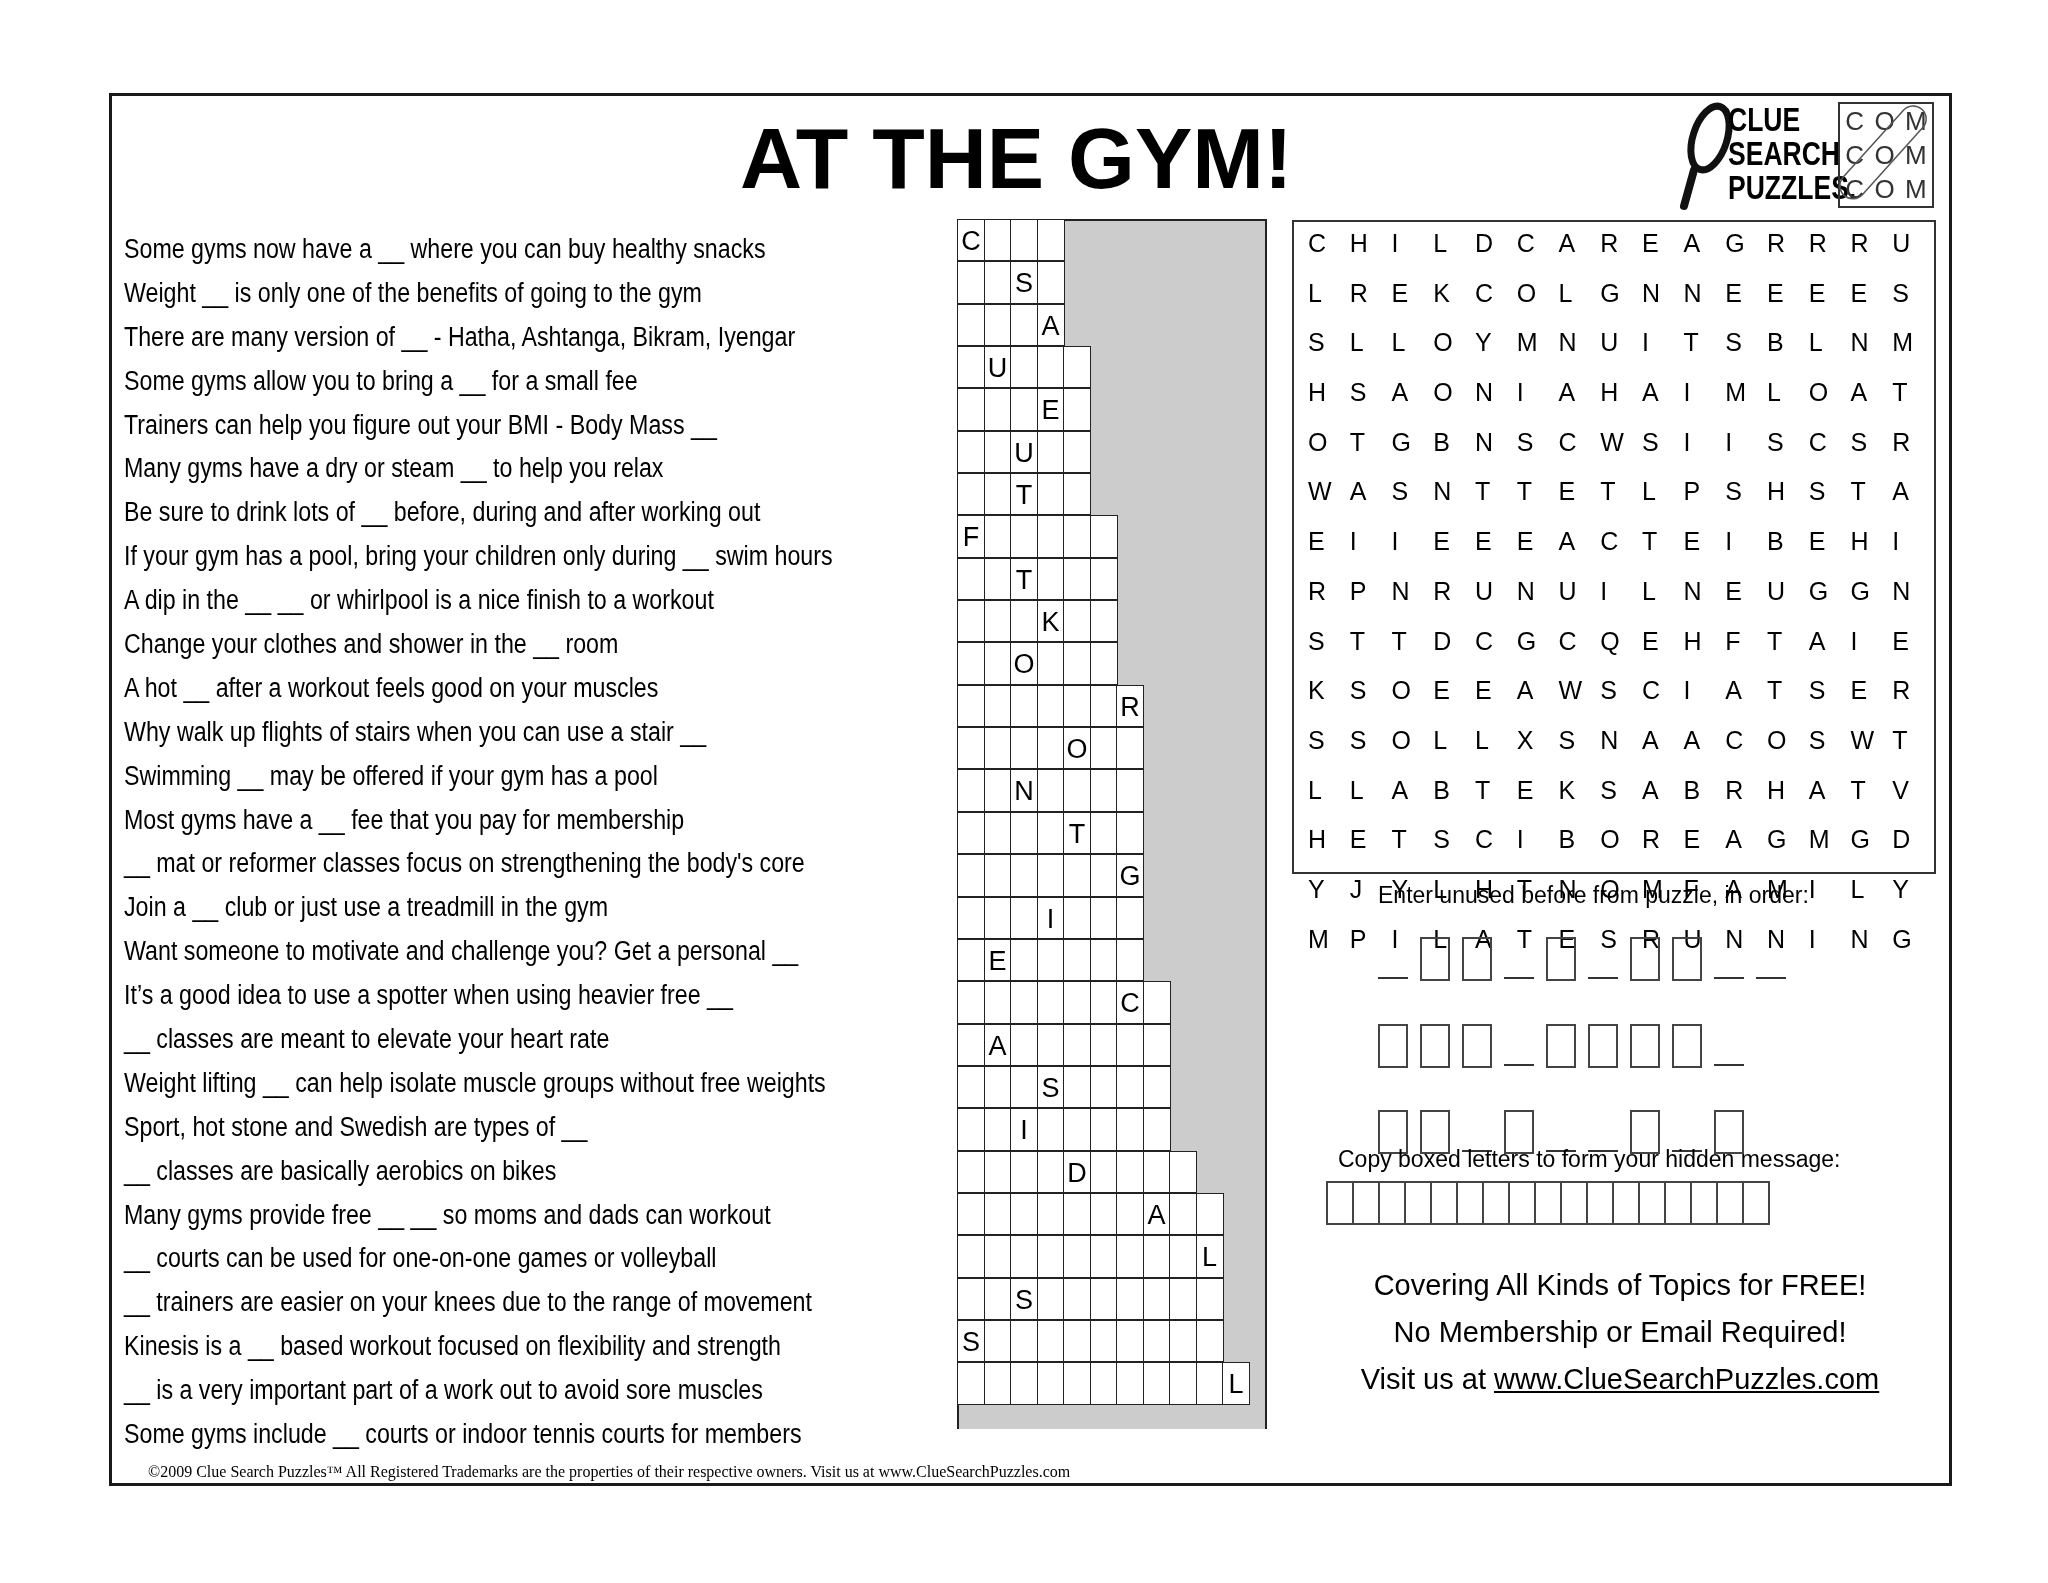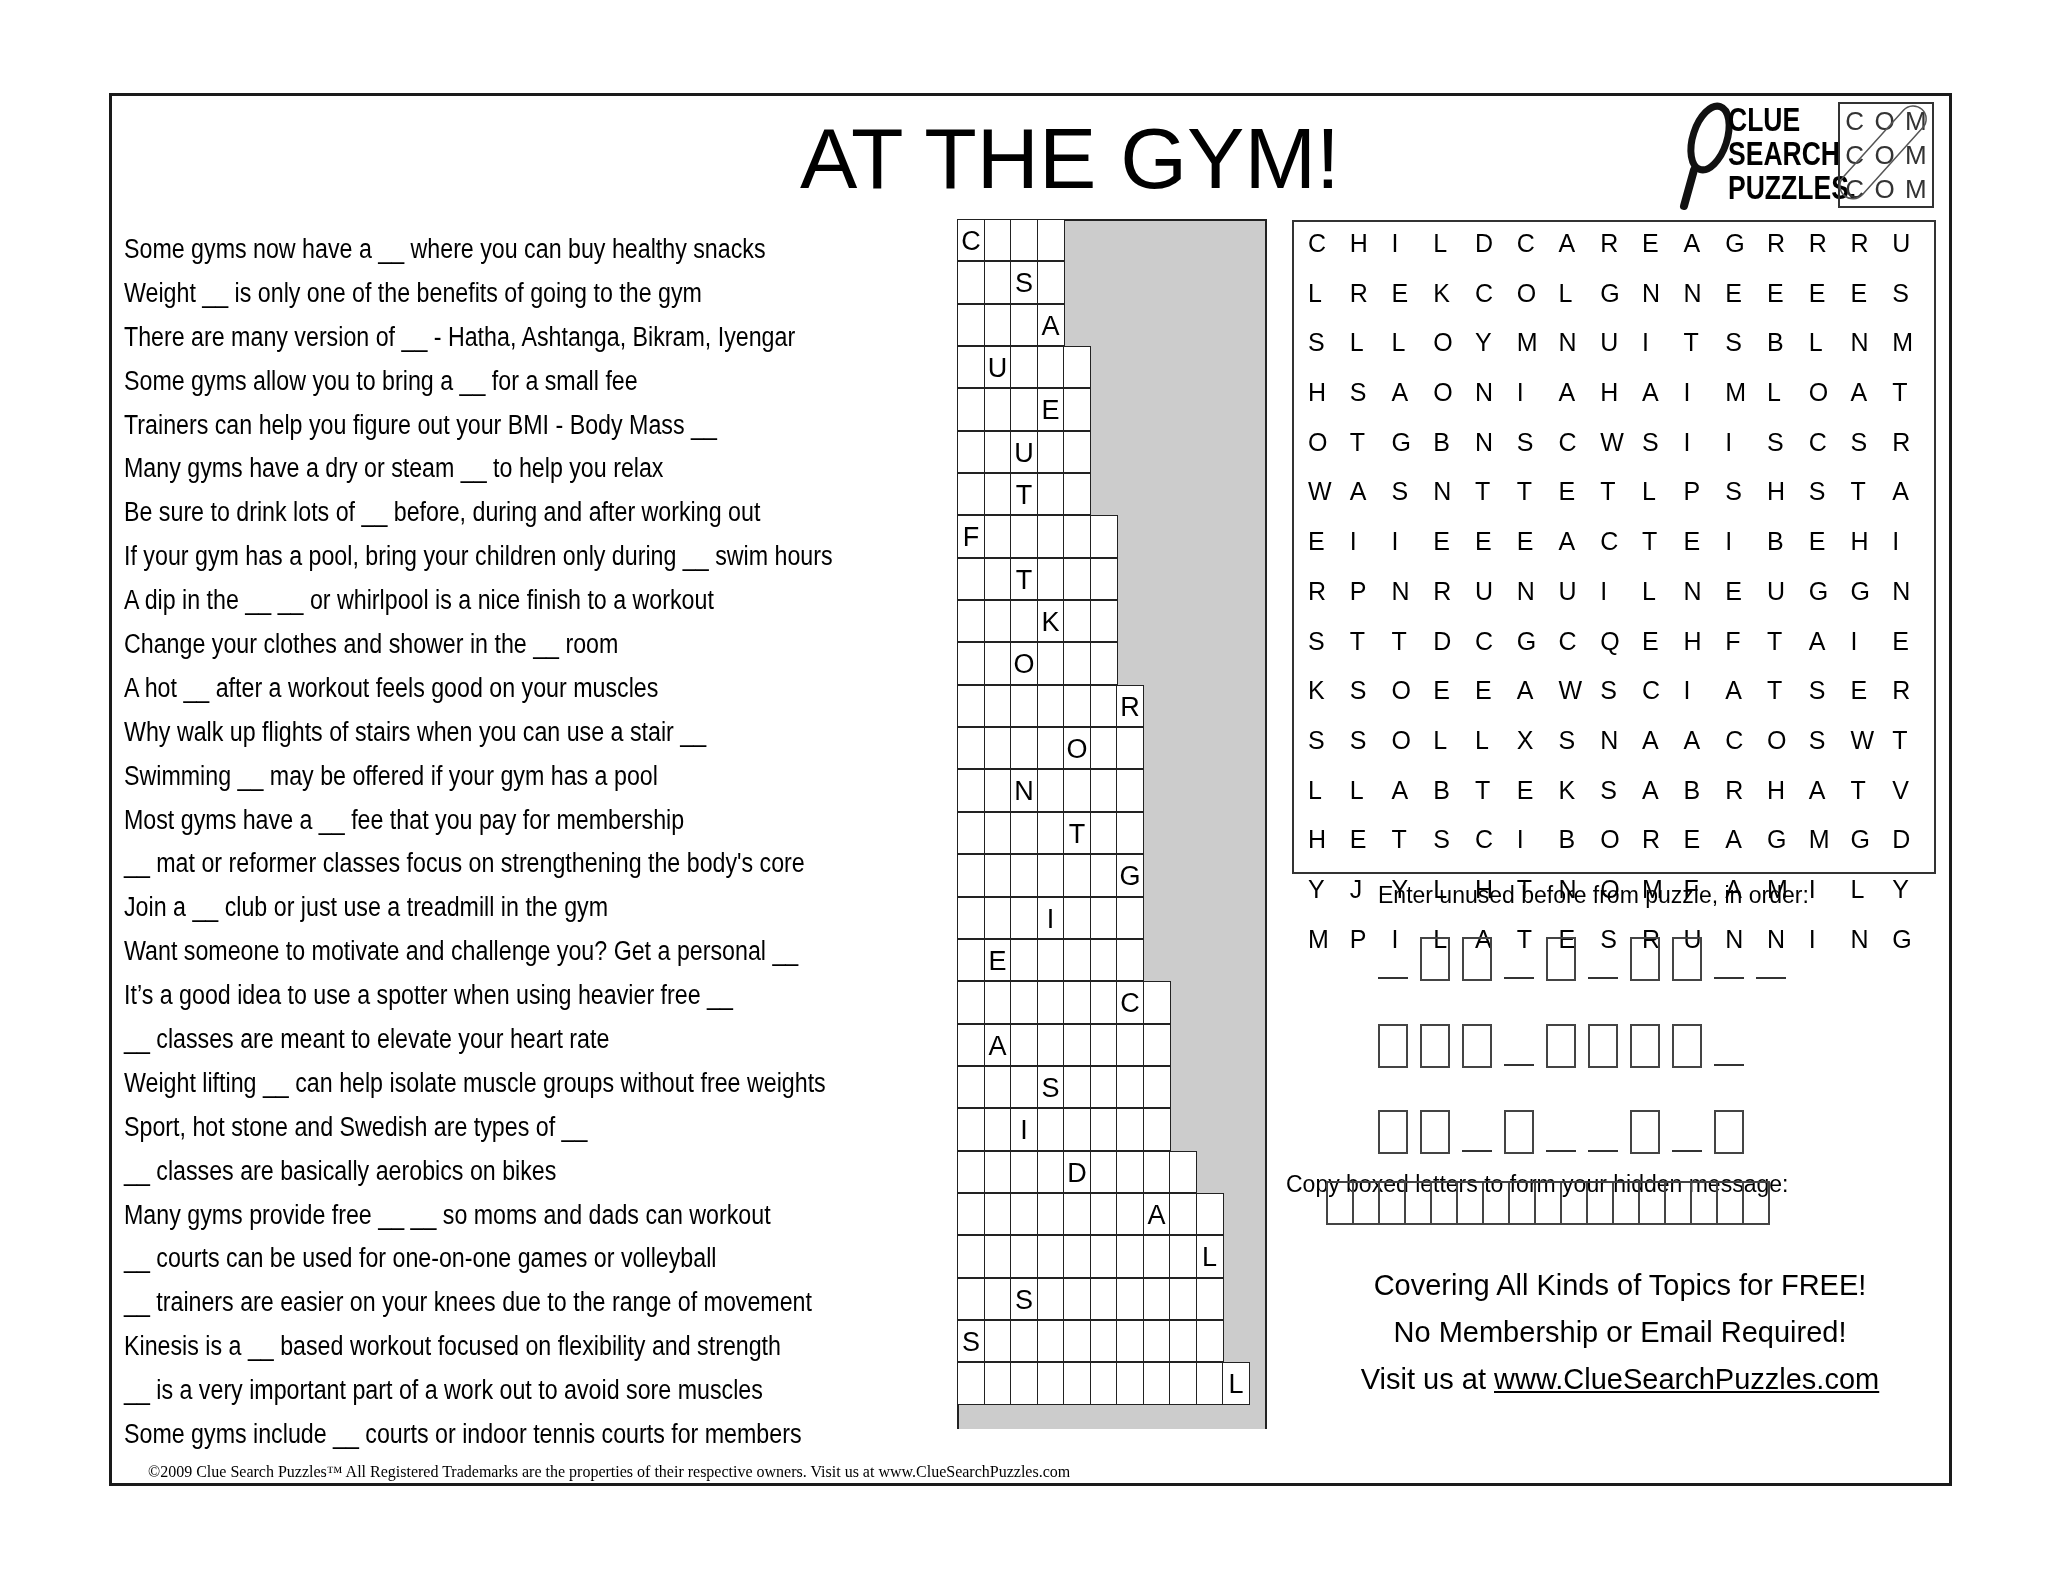--- a/index.html
+++ b/index.html
@@ -1,18 +1,18 @@
 <!DOCTYPE html>
 <html><head>
 <meta charset="utf-8">
 <style>
   html, body { margin: 0; padding: 0; background: #ffffff; }
   body { width: 2048px; height: 1583px; position: relative; font-family: "Liberation Sans", sans-serif; color: #000; overflow: hidden; }
   .frame { position: absolute; left: 109px; top: 93px; width: 1843px; height: 1393px; border: 3px solid #1a1a1a; box-sizing: border-box; }
-  .title { position: absolute; left: 740px; top: 108px; width: 600px; text-align: right; font-size: 86px; font-weight: normal; letter-spacing: 0px; line-height: 100px; }
+  .title { position: absolute; left: 740px; top: 108px; width: 600px; text-align: left; font-size: 86px; font-weight: bold; letter-spacing: 0px; line-height: 100px; }
   .logo { position: absolute; left: 1670px; top: 100px; width: 270px; height: 112px; }
   .logo .wordmark { position: absolute; left: 58px; top: 2px; width: 138px; font-family: "Liberation Sans Narrow", "Liberation Sans", sans-serif; font-weight: bold; line-height: 34px; font-size: 34px; transform: scaleX(0.78); transform-origin: left top; }
   .logo .wordmark div { white-space: nowrap; }
   .logo .combox { position: absolute; left: 168px; top: 2px; width: 96px; height: 106px; border: 2px solid #333; box-sizing: border-box; }
   .logo .combox .r { display: flex; justify-content: space-around; font-size: 26px; line-height: 34px; color: #333; }
   .logo svg { position: absolute; left: 0; top: 0; }
 
   .clues { position: absolute; left: 124px; top: 228px; width: 820px; }
   .clue { font-family: "Liberation Sans Narrow", "Liberation Sans", sans-serif; font-size: 27px; line-height: 43.9px; height: 43.9px; white-space: nowrap; transform: scaleX(0.86); transform-origin: left center; }
 
@@ -24,21 +24,21 @@
 
   .ws { position: absolute; left: 1292px; top: 220px; width: 644px; height: 654px; border: 2px solid #333; box-sizing: border-box; }
   .wsrow { display: flex; height: 43.7px; padding-left: 14px; padding-top: 6px; }
   .wsrow:first-child { padding-top: 4px; }
   .wscell { width: 43.3px; font-size: 25px; line-height: 34px; text-align: left; }
 
   .unused-label { position: absolute; left: 1378px; top: 882px; font-size: 23px; }
   .slotrow { position: absolute; left: 1378px; height: 46px; display: flex; align-items: flex-end; }
   .slot-blank { width: 30px; height: 2px; background: #333; margin-right: 12px; margin-bottom: 2px; }
   .slot-box { width: 30px; height: 44px; border: 2px solid #444; box-sizing: border-box; margin-right: 12px; }
-  .copy-label { position: absolute; left: 1286px; top: 1146px; font-size: 23px; margin-top: 25px; }
+  .copy-label { position: absolute; left: 1338px; top: 1146px; font-size: 23px; }
   .msgboxes { position: absolute; left: 1326px; top: 1181px; display: flex; }
   .msgbox { width: 28px; height: 44px; border: 2px solid #444; box-sizing: border-box; margin-right: -2px; }
 
   .promo { position: absolute; left: 1320px; top: 1262px; width: 600px; text-align: center; font-size: 29px; line-height: 47px; }
   .promo .link { text-decoration: underline; }
   .footer { position: absolute; left: 148px; top: 1463px; font-size: 16px; font-family: Liberation Serif, serif; }
 </style>
 </head>
 <body>
 

